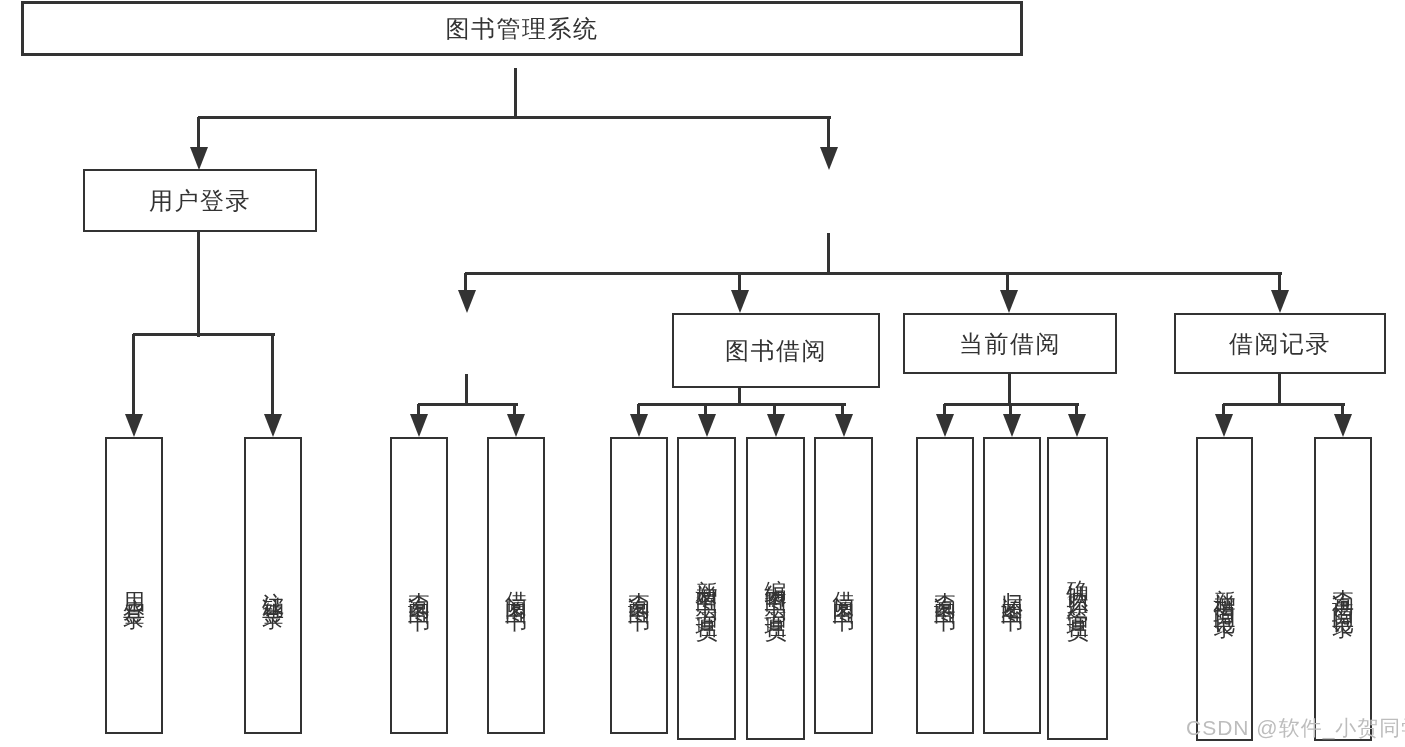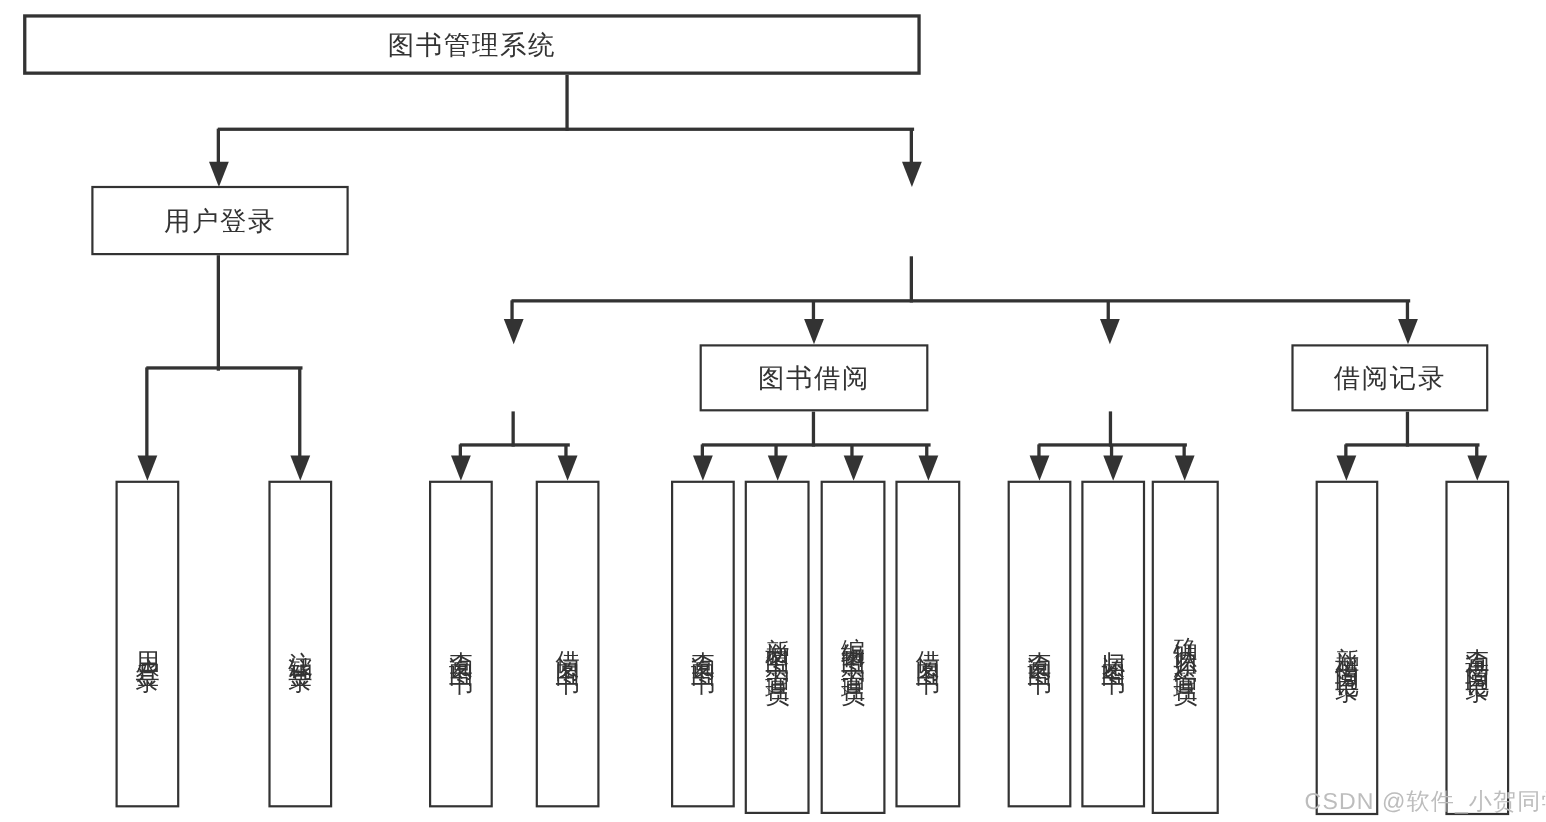--- a/index.html
+++ b/index.html
@@ -47,27 +47,27 @@
   .watermark {
     position: absolute;
     left: 1186px;
     top: 714px;
     font-size: 21px;
     letter-spacing: 1px;
     color: #bdbdbd;
     white-space: nowrap;
   }
   
-  #n-root   { left: 21px;   top: 13px;  width: 816px; height: 55px; }
+  #n-root   { left: 21px;   top: 1px;  width: 1002px; height: 55px; }
   #n-l2-0   { left: 83px;   top: 169px; width: 234px;  height: 63px; }
   #n-l2-1   { left: 712px;  top: 169px; width: 235px;  height: 64px; }
   #n-l3-0   { left: 362px;  top: 313px; width: 210px;  height: 61px; }
-  #n-l3-1   { left: 636px;  top: 313px; width: 208px;  height: 61px; justify-content: center; }
+  #n-l3-1   { left: 672px;  top: 313px; width: 208px;  height: 75px; justify-content: center; }
   #n-l3-2   { left: 903px;  top: 313px; width: 214px;  height: 61px; }
-  #n-l3-3   { left: 1174px; top: 313px; width: 179px;  height: 61px; }
+  #n-l3-3   { left: 1174px; top: 313px; width: 212px;  height: 61px; }
   .leaf     { top: 437px; width: 58px; height: 297px; }
   #n-leaf-0  { left: 105px; }
   #n-leaf-1  { left: 244px; }
   #n-leaf-2  { left: 390px; }
   #n-leaf-3  { left: 487px; }
   #n-leaf-4  { left: 610px; }
   #n-leaf-5  { left: 677px;  width: 59px; height: 303px; }
   #n-leaf-6  { left: 746px;  width: 59px; height: 303px; }
   #n-leaf-7  { left: 814px;  width: 59px; }
   #n-leaf-8  { left: 916px; }
@@ -140,20 +140,23 @@
     <span class="hlabel">图书管理系统</span>
   </div>
 
   <div class="box" id="n-l2-0">
     <span class="hlabel">用户登录</span>
   </div>
 
   <div class="box" id="n-l3-1">
     <span class="hlabel">图书借阅</span>
   </div>
+  <div class="box" id="n-l3-2">
+    <span class="hlabel">当前借阅</span>
+  </div>
   <div class="box" id="n-l3-3">
     <span class="hlabel">借阅记录</span>
   </div>
 
   <div class="box vbox leaf" id="n-leaf-0">
     <span class="vtext">用户登录</span>
   </div>
   <div class="box vbox leaf" id="n-leaf-1">
     <span class="vtext">注销登录</span>
   </div>

